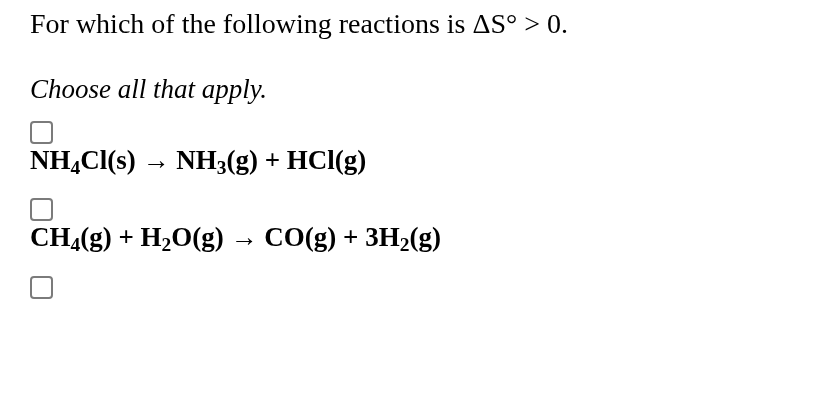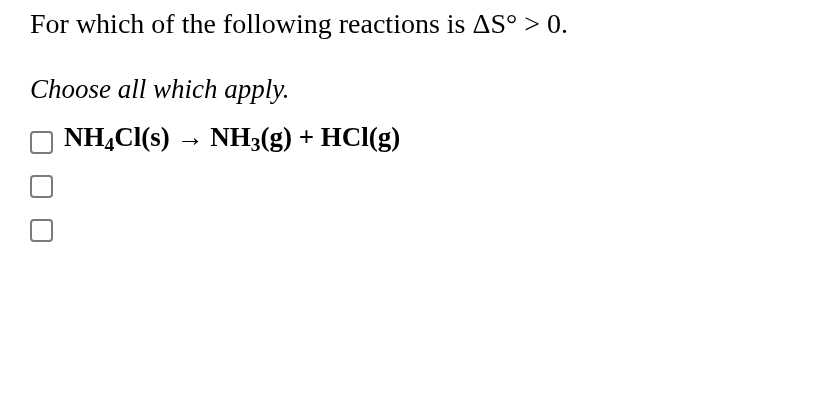--- a/index.html
+++ b/index.html
@@ -28,23 +28,24 @@
     font-style: italic;
     font-size: 27px;
     margin: 34px 0 0 0;
     line-height: 1.1;
   }
   .options {
     margin-top: 16px;
   }
   .option-row {
     display: flex;
-    align-items: flex-end;
+    align-items: flex-start;
     margin-bottom: 21px;
     cursor: pointer;
+    flex-direction: column;
   }
   .checkbox {
     display: inline-block;
     width: 19px;
     height: 19px;
     border: 2px solid #7b7b7b;
     border-radius: 4px;
     background: #ffffff;
     margin-right: 11px;
     flex: 0 0 auto;
@@ -62,27 +63,28 @@
     vertical-align: -0.28em;
     font-weight: bold;
   }
 </style>
 </head>
 <body>
 
 <div class="page">
   <p class="question">For which of the following reactions is ΔS° &gt; 0.</p>
 
-  <p class="instruction">Choose all which apply.</p>
+  <p class="instruction">Choose all that apply.</p>
 
   <div class="options">
       <div class="option-row">
         <span class="checkbox" role="checkbox" aria-checked="false"></span>
         <span class="option-label">NH<sub>4</sub>Cl(s) → NH<sub>3</sub>(g) + HCl(g)</span>
       </div>
       <div class="option-row">
         <span class="checkbox" role="checkbox" aria-checked="false"></span>
+        <span class="option-label">CH<sub>4</sub>(g) + H<sub>2</sub>O(g) → CO(g) + 3H<sub>2</sub>(g)</span>
       </div>
       <div class="option-row">
         <span class="checkbox" role="checkbox" aria-checked="false"></span>
       </div>
     </div>
 </div>
 
 </body></html>

